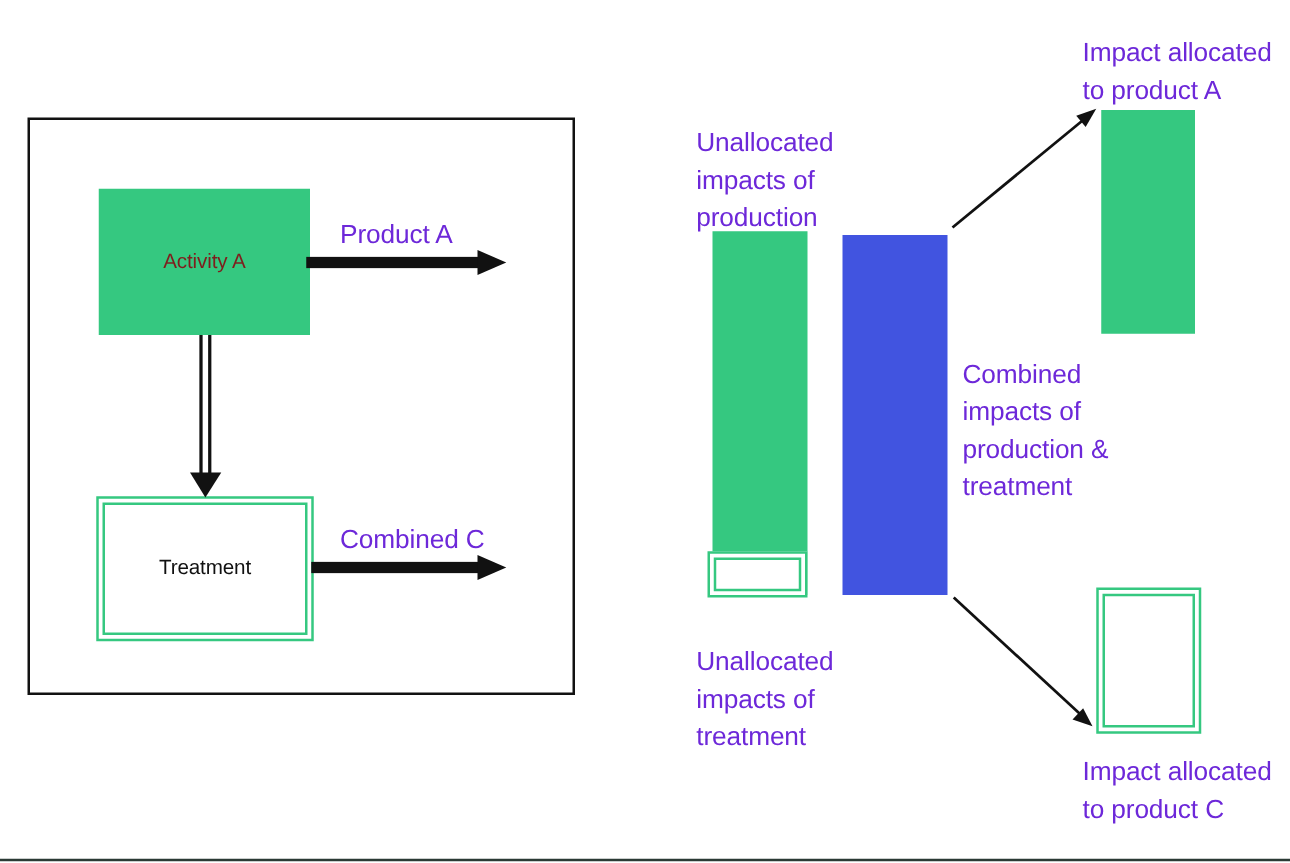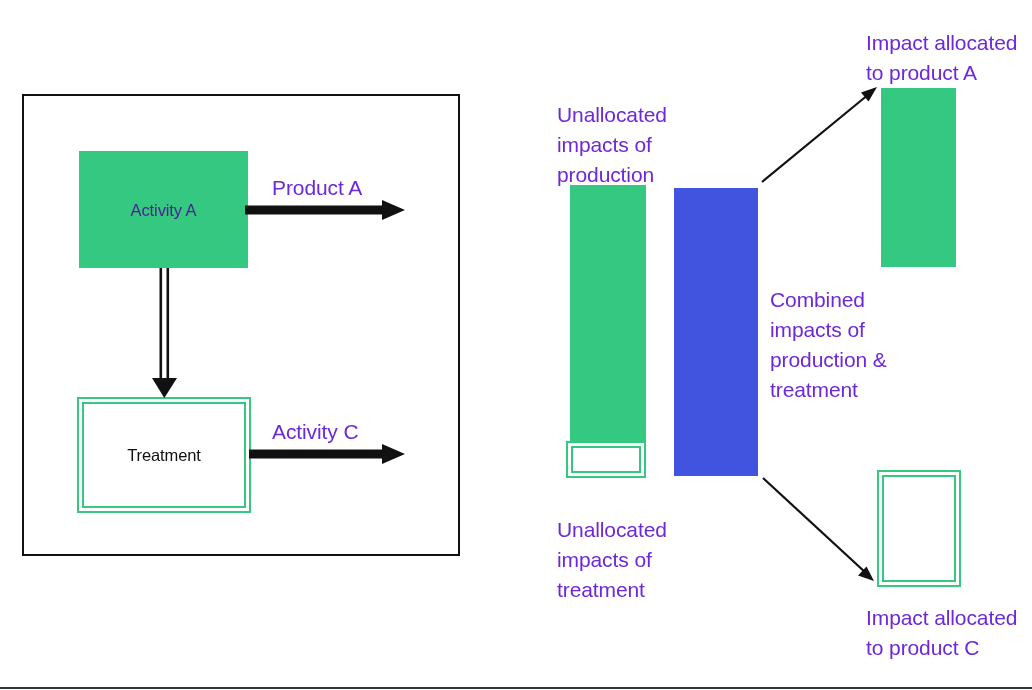--- a/index.html
+++ b/index.html
@@ -46,21 +46,21 @@
     height: 117px;
     background: #35c880;
     box-sizing: border-box;
   }
   #activity-a-box .box-text {
     position: absolute;
     left: 0; right: 0;
     top: 50%;
     transform: translateY(-50%);
     text-align: center;
-    color: #4c1d95;
+    color: #7f1d1d;
     font-size: 16.5px;
     letter-spacing: -0.1px;
   }
   #treatment-box {
     position: absolute;
     left: 77px;
     top: 397px;
     width: 174px;
     height: 116px;
     background: #ffffff;
@@ -173,21 +173,21 @@
   </div>
 
   <div id="treatment-box">
     <div class="inner-outline"></div>
     <div class="box-text">Treatment</div>
   </div>
 
   <div class="label" style="left:272px; top:173px;text-align:right;">Product A</div>
 
 
-  <div class="label" style="left:272px; top:417px;">Activity C</div>
+  <div class="label" style="left:272px; top:417px;">Combined C</div>
 
   <div id="bar-production">
     <div id="bar-treatment-outline">
       <div class="inner-outline"></div>
     </div>
   </div>
 
   <div id="bar-combined"></div>
 
   <div id="box-allocated-a"></div>

